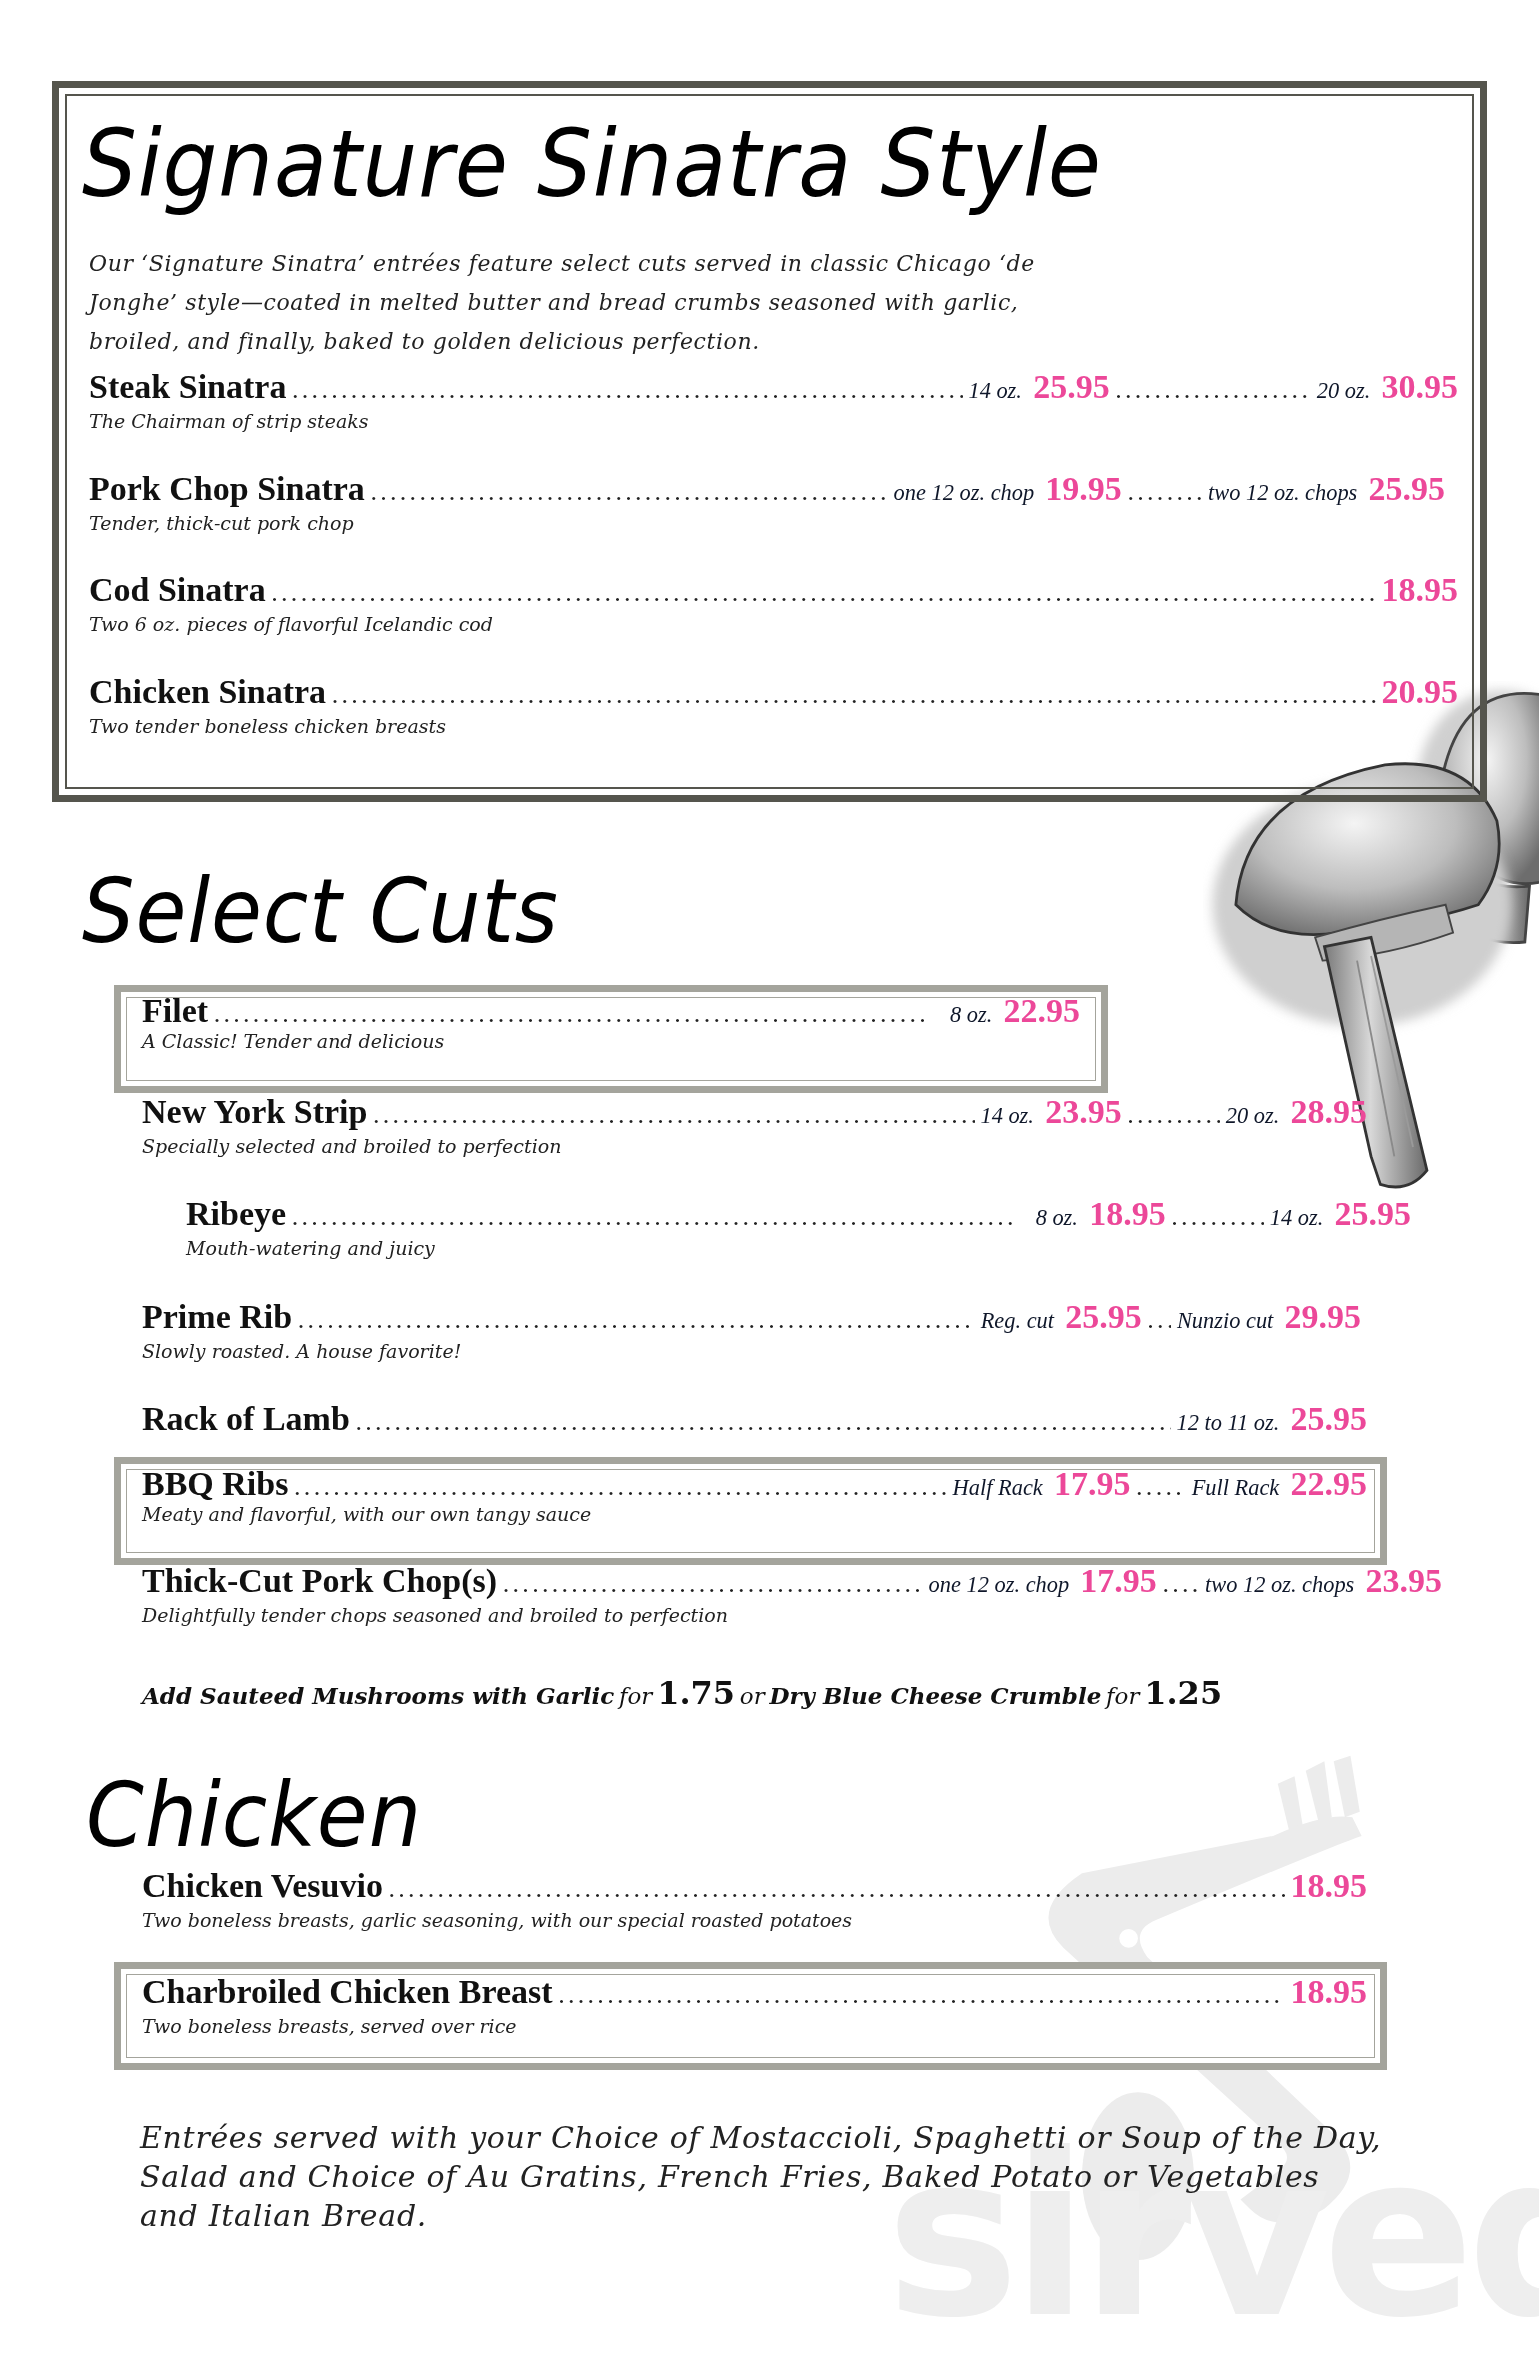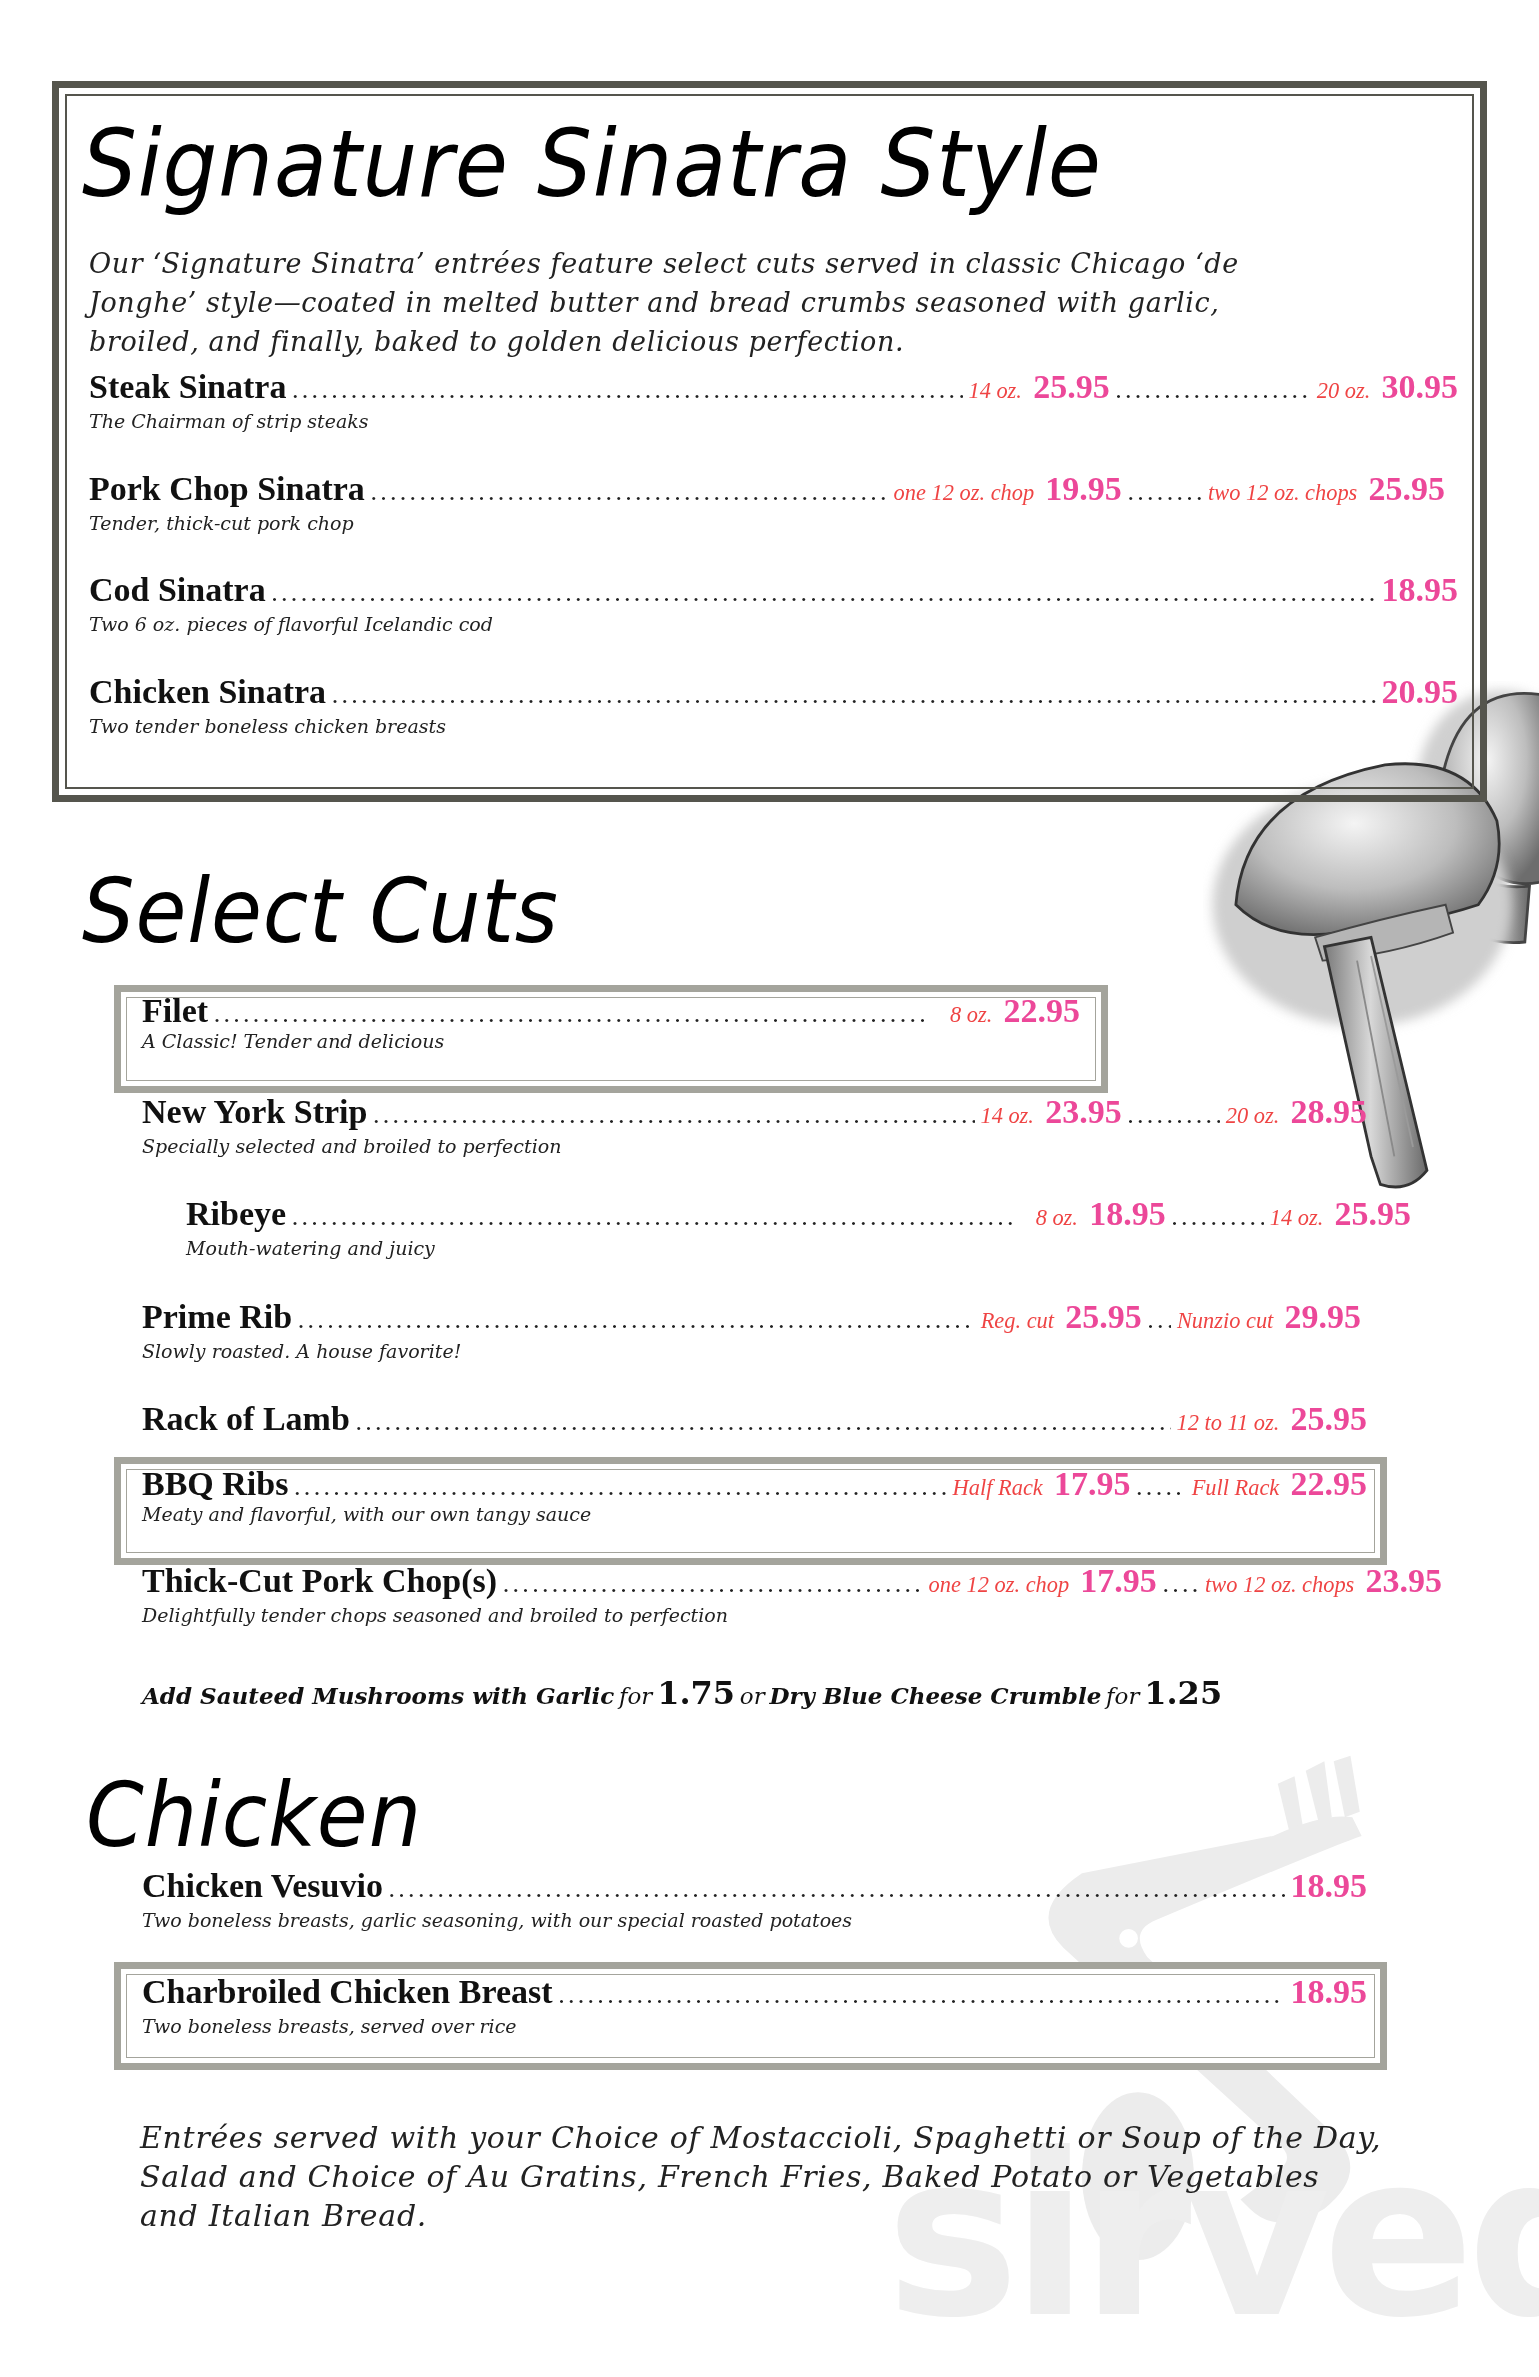--- a/index.html
+++ b/index.html
@@ -35,39 +35,39 @@
   .hl-box {
     border: 7.5px solid #a4a49c; box-sizing: border-box; background: #fff;
   }
   .hl-box .inner {
     position: absolute; left: 4.7px; top: 4.7px; right: 4.7px; bottom: 4.7px;
     border: 1.9px solid #a4a49c;
   }
 
   .intro {
     font-family: "DejaVu Serif", serif; font-style: italic;
-    font-size: 27px; line-height: 39px; color: #222; letter-spacing: 0.6px;
+    font-size: 22px; line-height: 39px; color: #222; letter-spacing: 0.6px;
     white-space: nowrap;
   }
 
   
   .row {
     display: flex; align-items: baseline; white-space: nowrap;
     font-family: Liberation Serif, serif;
   }
   .row .name { font-weight: bold; font-size: 34px; color: #111; }
   .row .dots {
     flex: 1 1 auto; overflow: hidden; font-size: 26px; color: #222;
     letter-spacing: 3.3px; margin: 0 5.6px; min-width: 18.6px;
   }
   .row .dots::before {
     content: "......................................................................................................................................................................................................................";
   }
   .row .dots.fixed { flex: 0 0 auto; }
-  .row .size { font-style: italic; font-size: 22.4px; color: #ef4444; margin-right: 11.2px; }
+  .row .size { font-style: italic; font-size: 22.4px; color: #0f172a; margin-right: 11.2px; }
   .row .price { font-weight: bold; font-size: 34px; color: #ec4899; }
   .sub {
     font-family: "DejaVu Serif", serif; font-style: italic;
     font-size: 19px; color: #222; white-space: nowrap;
   }
 
   .addons {
     font-family: "DejaVu Serif", serif; white-space: nowrap; color: #111;
   }
   .addons .bi { font-weight: bold; font-style: italic; font-size: 23px; }

